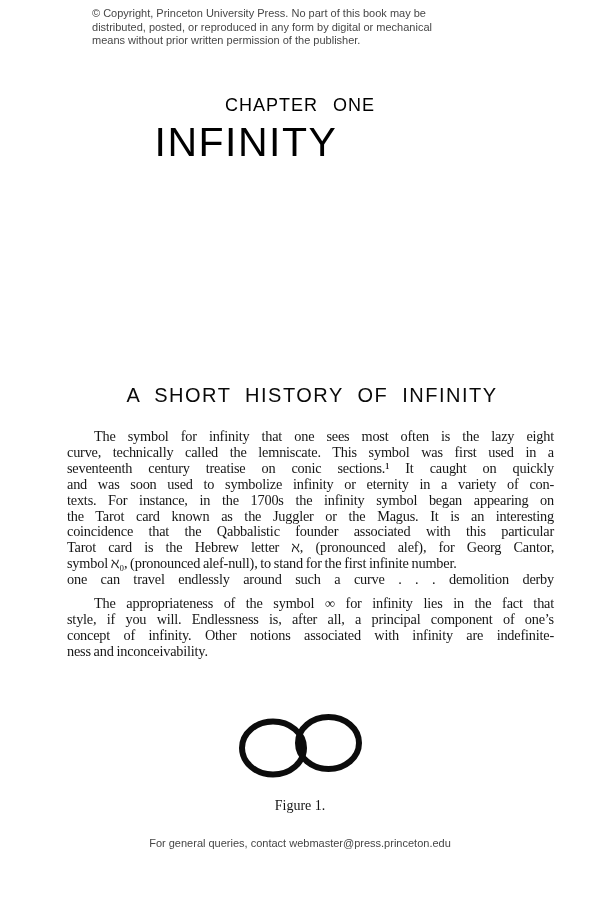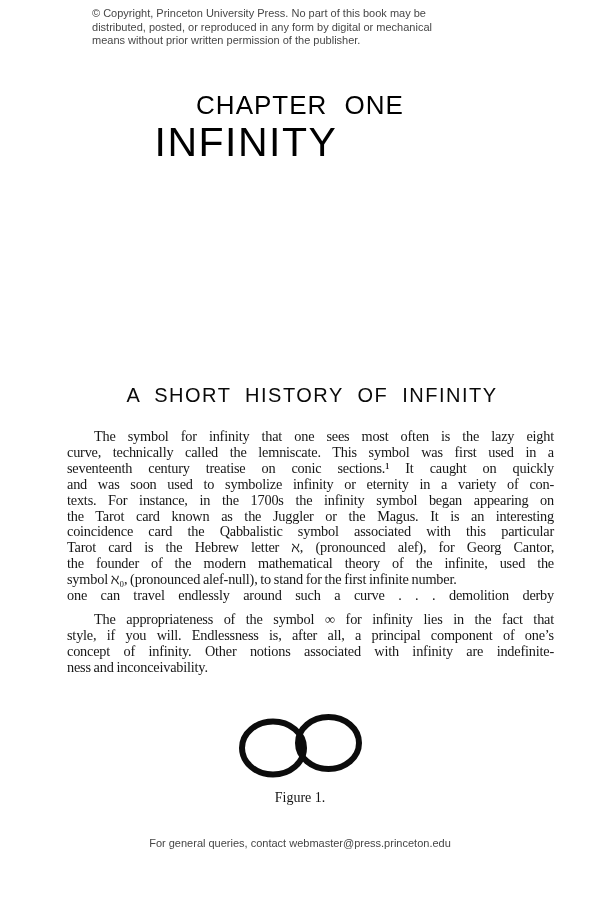--- a/index.html
+++ b/index.html
@@ -23,21 +23,21 @@
     font-size: 11px; line-height: 13.5px;
     color: #474747;
     text-align: left;
   }
 
   
   .chapter-label {
     top: 91px; left: 0; width: 600px;
     text-align: center;
     font-family: "Liberation Sans", "DejaVu Sans", sans-serif;
-    font-size: 26px; line-height: 28px;
+    font-size: 18px; line-height: 28px;
     letter-spacing: 1px; word-spacing: 9px;
     color: #000;
   }
   .chapter-title {
     top: 119px; left: 0; width: 492px;
     text-align: center;
     font-family: "Liberation Sans", "DejaVu Sans", sans-serif;
     font-size: 41px; line-height: 46px;
     letter-spacing: 1.5px;
     color: #000;
@@ -64,21 +64,21 @@
   .bline { text-align: justify; text-align-last: justify; }
   .bline.para-first { text-indent: 27px; margin-top: 8px; }
   .bline.para-last { text-align-last: left; }
 
   
   .figure-wrap {
     top: 712px; left: 0; width: 600px;
     display: flex; flex-direction: column; align-items: center;
   }
   .figure-caption {
-    margin-top: 12px;
+    margin-top: 20px;
     font-size: 14px; line-height: 16px;
     color: #141414;
   }
   .lemniscate-svg { display: block; }
 
   
   .footer-note {
     top: 836px; left: 0; width: 600px;
     text-align: center;
     font-family: "Liberation Sans", "DejaVu Sans", sans-serif;
@@ -102,23 +102,22 @@
 
 <div class="abs section-heading">A SHORT HISTORY OF INFINITY</div>
 
 <div class="abs body-col">
   <div class="bline para-first">The symbol for infinity that one sees most often is the lazy eight</div>
   <div class="bline">curve, technically called the lemniscate. This symbol was first used in a</div>
   <div class="bline">seventeenth century treatise on conic sections.¹ It caught on quickly</div>
   <div class="bline">and was soon used to symbolize infinity or eternity in a variety of con-</div>
   <div class="bline">texts. For instance, in the 1700s the infinity symbol began appearing on</div>
   <div class="bline">the Tarot card known as the Juggler or the Magus. It is an interesting</div>
-  <div class="bline">coincidence card the Qabbalistic symbol associated with this particular</div>
+  <div class="bline">coincidence that the Qabbalistic founder associated with this particular</div>
   <div class="bline">Tarot card is the Hebrew letter ℵ, (pronounced alef), for Georg Cantor,</div>
-  <div class="bline">the founder of the modern mathematical theory of the infinite, used the</div>
   <div class="bline para-last">symbol ℵ₀, (pronounced alef-null), to stand for the first infinite number.</div>
   <div class="bline">one can travel endlessly around such a curve . . . demolition derby</div>
   <div class="bline para-first">The appropriateness of the symbol ∞ for infinity lies in the fact that</div>
   <div class="bline">style, if you will. Endlessness is, after all, a principal component of one’s</div>
   <div class="bline">concept of infinity. Other notions associated with infinity are indefinite-</div>
   <div class="bline para-last">ness and inconceivability.</div>
 </div>
 
 <div class="abs figure-wrap">
   <svg class="lemniscate-svg" width="124" height="66" viewBox="0 0 124 66" aria-hidden="true">

